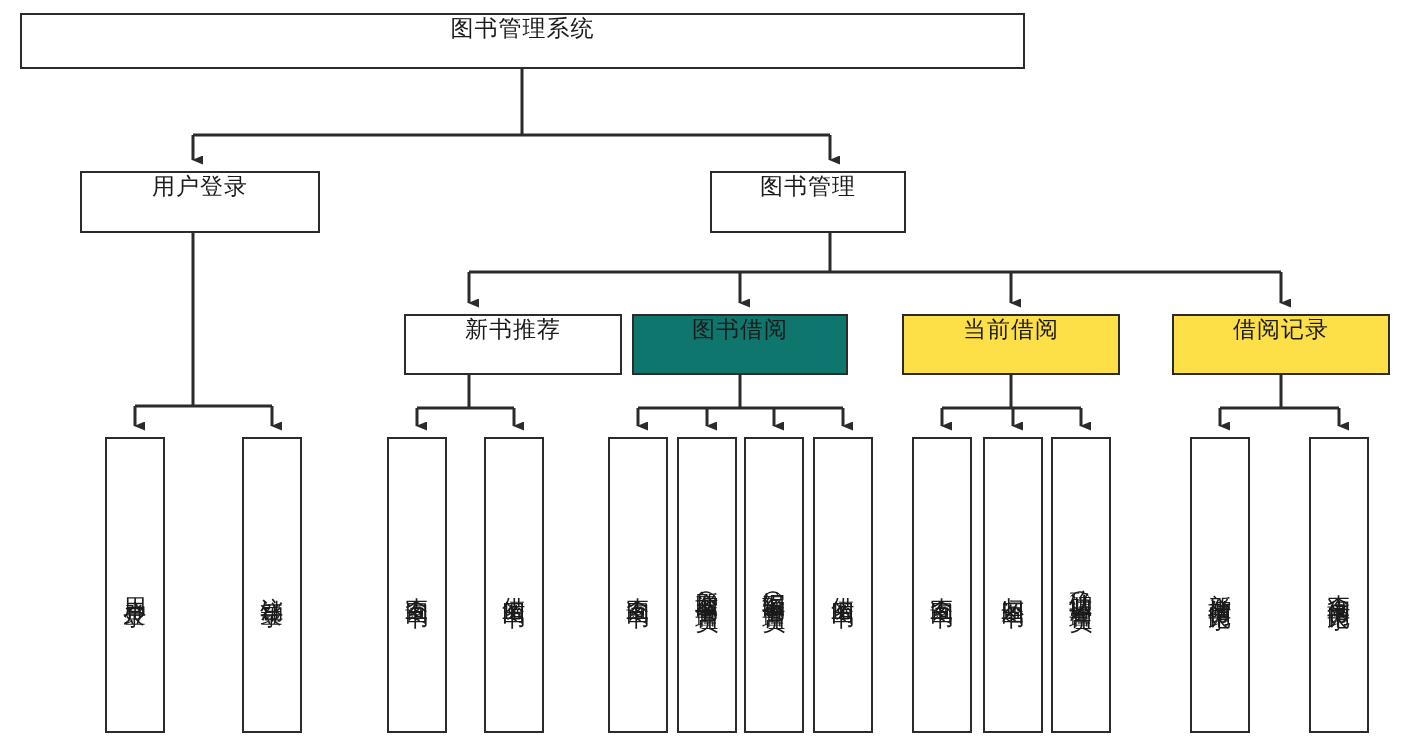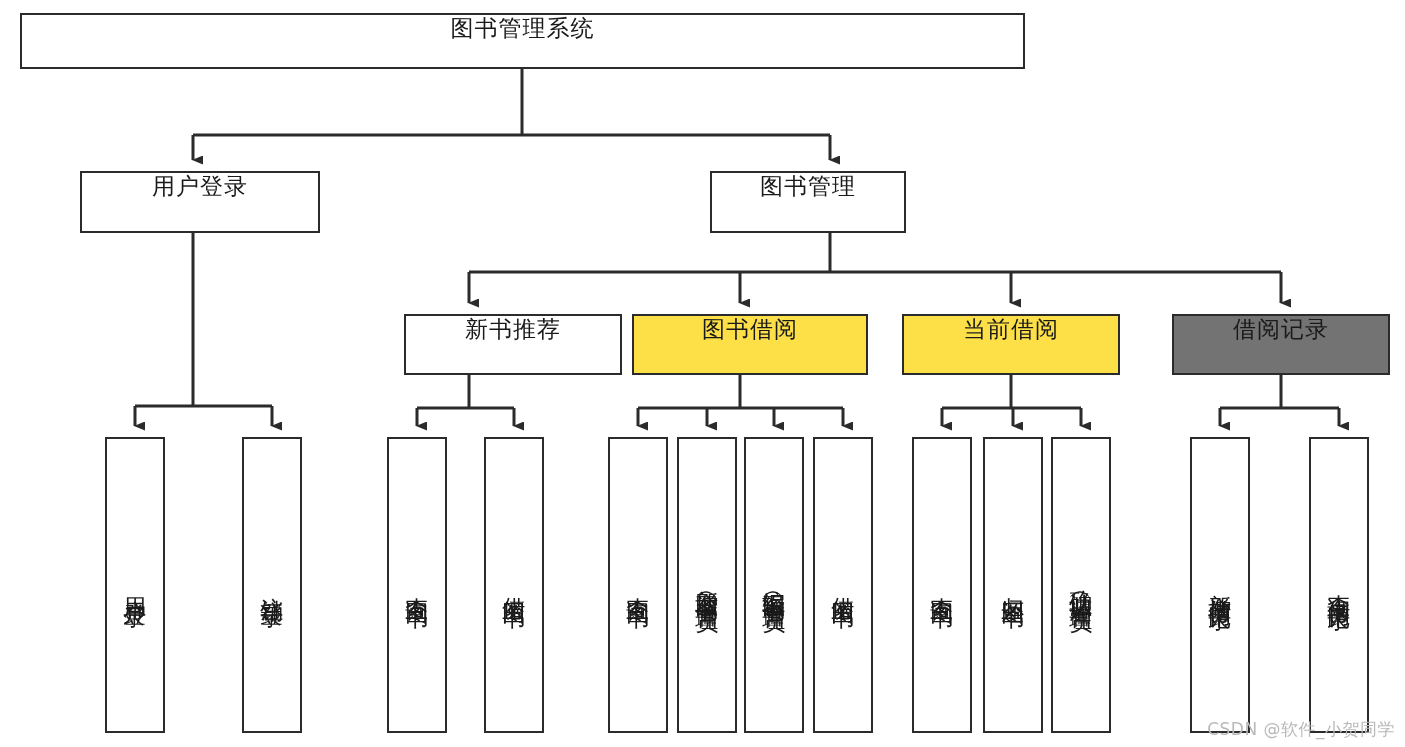--- a/index.html
+++ b/index.html
@@ -121,27 +121,27 @@
       </div>
       <div class="node horiz" style="left: 80px; top: 171px; width: 240px; height: 62px; border-color: rgb(43, 43, 43); background: rgb(255, 255, 255); color: rgb(26, 26, 26);">
         <span class="label">用户登录</span>
       </div>
       <div class="node horiz" style="left: 710px; top: 171px; width: 196px; height: 62px; border-color: rgb(43, 43, 43); background: rgb(255, 255, 255); color: rgb(26, 26, 26);">
         <span class="label">图书管理</span>
       </div>
       <div class="node horiz" style="left: 360px; top: 314px; width: 218px; height: 61px; border-color: rgb(43, 43, 43); background: rgb(255, 255, 255); color: rgb(26, 26, 26); margin-left: 44px;">
         <span class="label">新书推荐</span>
       </div>
-      <div class="node horiz" style="left: 632px; top: 314px; width: 236px; height: 61px; border-color: rgb(43, 43, 43); background: #fde047; color: rgb(26, 26, 26);">
+      <div class="node horiz" style="left: 632px; top: 314px; width: 216px; height: 61px; border-color: rgb(43, 43, 43); background: #0f766e; color: rgb(26, 26, 26);">
         <span class="label">图书借阅</span>
       </div>
       <div class="node horiz" style="left: 902px; top: 314px; width: 218px; height: 61px; border-color: rgb(43, 43, 43); background: #fde047; color: rgb(26, 26, 26);">
         <span class="label">当前借阅</span>
       </div>
-      <div class="node horiz" style="left: 1172px; top: 314px; width: 218px; height: 61px; border-color: rgb(43, 43, 43); background: #737373; color: rgb(26, 26, 26);">
+      <div class="node horiz" style="left: 1172px; top: 314px; width: 218px; height: 61px; border-color: rgb(43, 43, 43); background: #fde047; color: rgb(26, 26, 26);">
         <span class="label">借阅记录</span>
       </div>
       <div class="node vert" style="left: 105px; top: 437px; width: 60px; height: 296px; border-color: rgb(43, 43, 43); background: rgb(255, 255, 255); color: rgb(26, 26, 26);">
         <span class="label">用户登录</span>
       </div>
       <div class="node vert" style="left: 242px; top: 437px; width: 60px; height: 296px; border-color: rgb(43, 43, 43); background: rgb(255, 255, 255); color: rgb(26, 26, 26);">
         <span class="label">注销登录</span>
       </div>
       <div class="node vert" style="left: 387px; top: 437px; width: 60px; height: 296px; border-color: rgb(43, 43, 43); background: rgb(255, 255, 255); color: rgb(26, 26, 26);">
         <span class="label">查询图书</span>
@@ -171,14 +171,13 @@
         <span class="label">确认归还（管理员）</span>
       </div>
       <div class="node vert" style="left: 1190px; top: 437px; width: 60px; height: 296px; border-color: rgb(43, 43, 43); background: rgb(255, 255, 255); color: rgb(26, 26, 26);">
         <span class="label">新增借阅记录</span>
       </div>
       <div class="node vert" style="left: 1309px; top: 437px; width: 60px; height: 296px; border-color: rgb(43, 43, 43); background: rgb(255, 255, 255); color: rgb(26, 26, 26);">
         <span class="label">查询借阅记录</span>
       </div>
     </div>
 
-  <div id="watermark">CSDN @软件_小贺同学</div>
 </div>
 
 </body></html>

